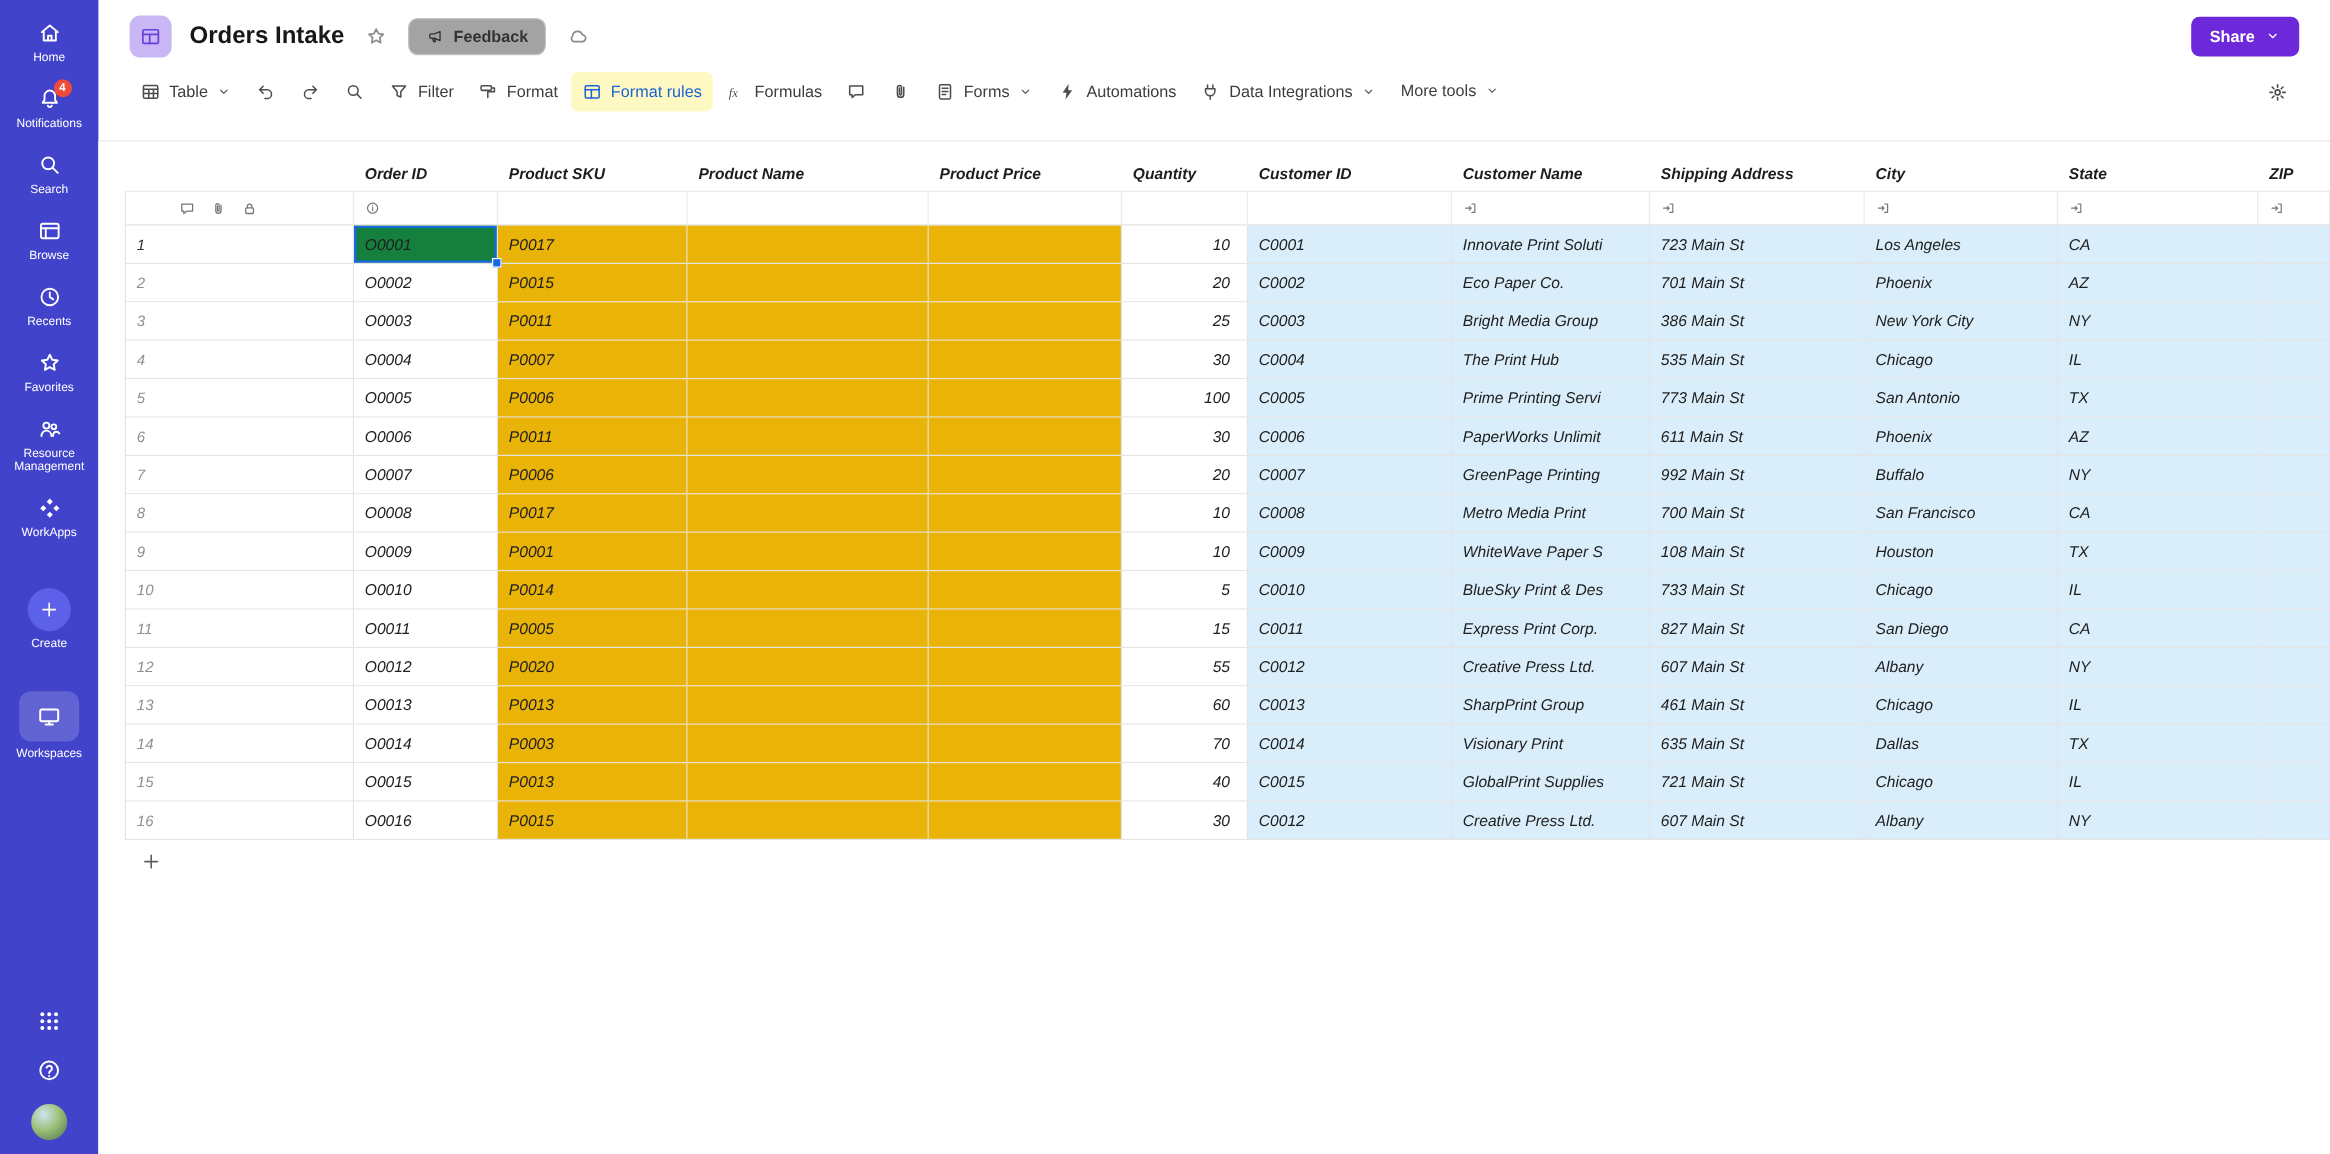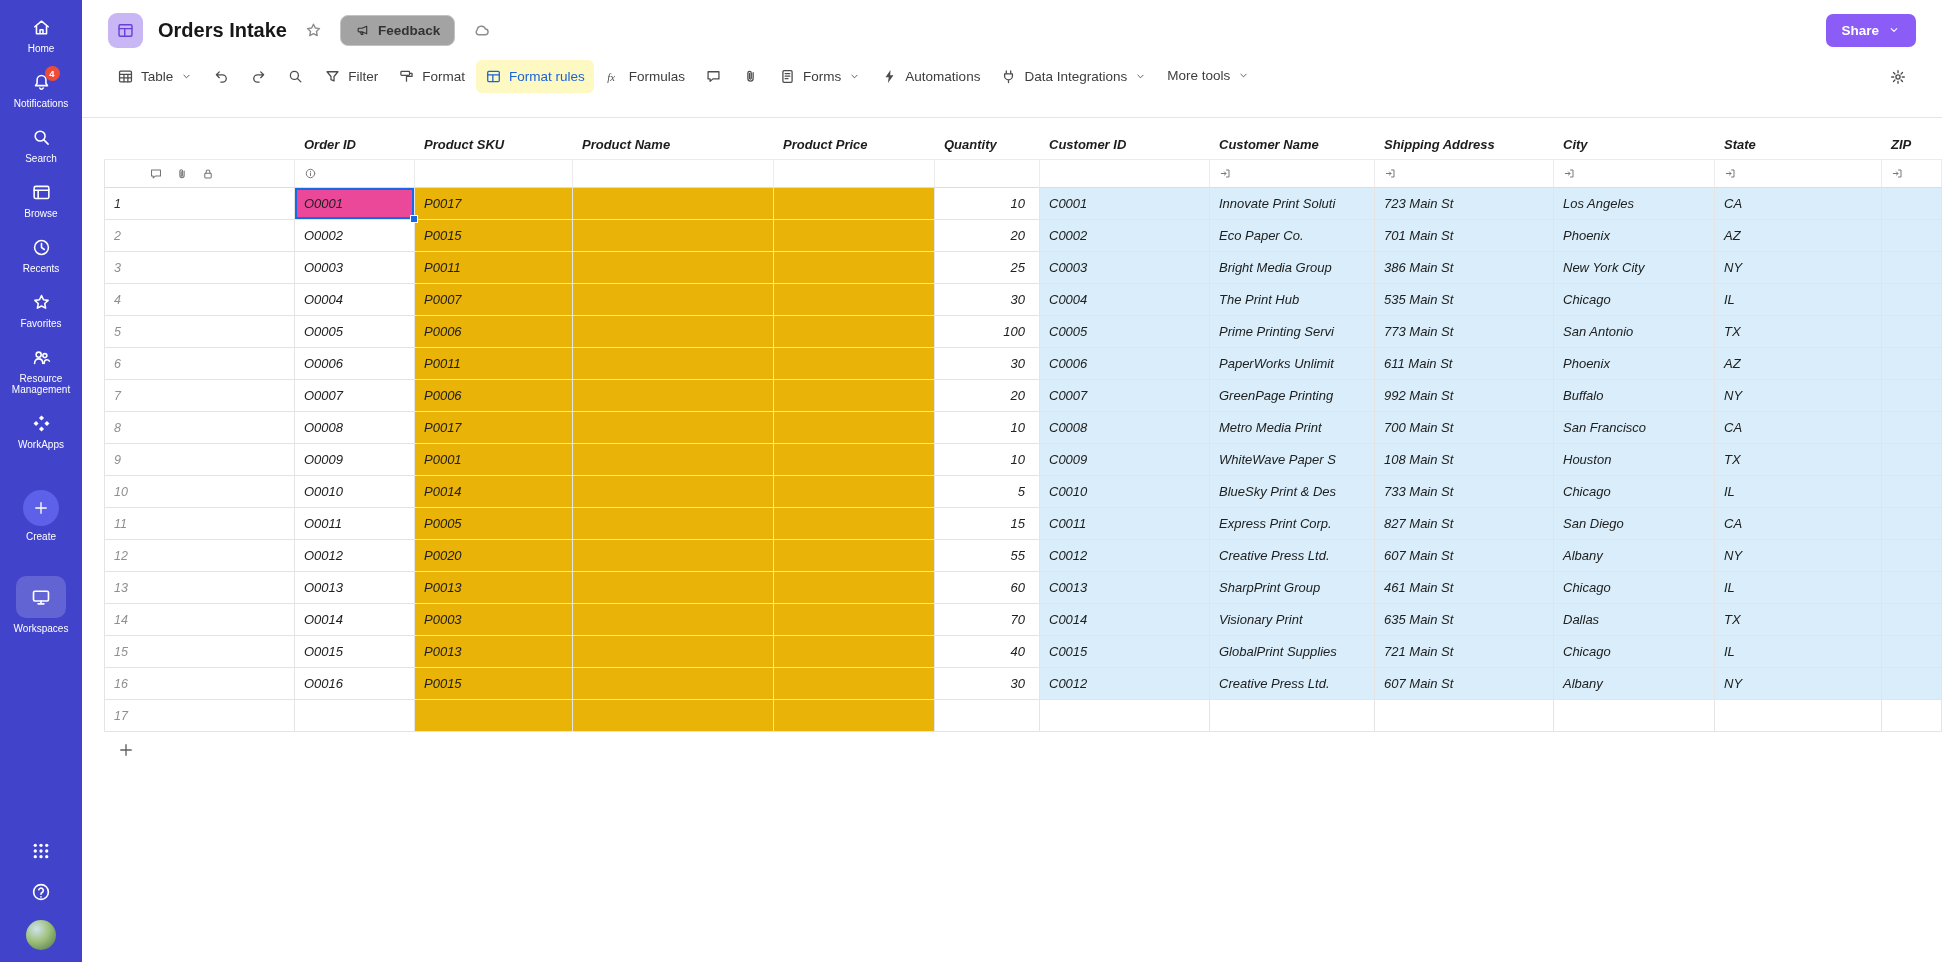--- a/index.html
+++ b/index.html
@@ -29,21 +29,21 @@
   
   .main{flex:1;display:flex;flex-direction:column;min-width:0;}
   .topbar{height:60px;display:flex;align-items:center;gap:15px;padding:0 26px;}
   .app-badge{width:35px;height:35px;border-radius:9px;background:#c9b6f4;display:flex;
     align-items:center;justify-content:center;color:#6a3fd8;flex-shrink:0;}
   .page-title{font-size:20px;font-weight:bold;color:#17171a;white-space:nowrap;}
   .iconbtn{background:none;border:none;cursor:pointer;color:#8c8c8c;display:flex;align-items:center;padding:2px;}
   .feedback{display:flex;align-items:center;gap:8px;border:1px solid #c3c3c3;border-radius:8px;padding:7px 14px;
     background:#a3a3a3;font-size:13.5px;font-weight:bold;color:#333;cursor:pointer;}
   .spacer{flex:1;}
-  .share{display:flex;align-items:center;gap:8px;background:#8b5cf6;color:#fff;border:none;border-radius:7px;
+  .share{display:flex;align-items:center;gap:8px;background:#6d28d9;color:#fff;border:none;border-radius:7px;
     padding:9px 15px;font-size:13.5px;font-weight:bold;cursor:pointer;}
 
   .toolbar{height:58px;display:flex;align-items:flex-start;gap:2px;padding:0 26px;border-bottom:1px solid #e5e5e5;}
   .tool{display:flex;align-items:center;gap:7px;padding:8px 9px;border-radius:6px;font-size:13.5px;color:#3d3d3d;
     background:none;border:none;cursor:pointer;white-space:nowrap;}
   .tool .ic{color:#4c4c4c;}
   .tool.active{background:#fef9c3;color:#1a63d8;}
   .tool.active .ic{color:#1a63d8;}
   .chev{color:#5a5a5a;}
   .gearbtn{margin-left:auto;}
@@ -58,21 +58,21 @@
   .sub .scell{height:28px;display:flex;align-items:center;padding-left:9px;gap:12px;color:#757575;
     border-bottom:1px solid #dcdcdc;border-right:1px solid #ececec;}
   .sub .scell.rowbar-s{border-left:1px solid #e4e4e4;padding-left:44px;}
   .cell{height:32px;display:flex;align-items:center;padding:0 8px 0 9px;font-size:13px;color:#202020;
     border-right:1px solid #e4e4e4;border-bottom:1px solid #e4e4e4;white-space:nowrap;overflow:hidden;background:#fff;}
   .cell.rowbar{color:#8f8f8f;font-size:12.5px;border-left:1px solid #e4e4e4;}
   .cell.rowbar.current{color:#2f2f2f;}
   .cell.right{justify-content:flex-end;padding-right:14px;}
   .hl-pink{background:#eab308;}
   .hl-blue{background:#d9eefa;}
-  .selected{box-shadow:inset 0 0 0 2px #1668e3;position:relative;overflow:visible;z-index:2;background:#ec4899;}
+  .selected{box-shadow:inset 0 0 0 2px #1668e3;position:relative;overflow:visible;z-index:2;background:#15803d;}
   .selected::after{content:"";position:absolute;right:-4px;bottom:-4px;width:6px;height:6px;
     background:#1668e3;border:1px solid #fff;}
   .add-row{height:36px;display:flex;align-items:center;padding-left:9px;}
   .add-btn{background:none;border:none;color:#5f5f5f;cursor:pointer;display:flex;padding:4px;}
 </style>
 </head>
 <body>
 
 <svg width="0" height="0" style="position:absolute">
 <defs>
@@ -696,34 +696,20 @@
               <div class="cell hl-pink"></div>
               <div class="cell right hl-pink"></div>
               <div class="cell right">30</div>
               <div class="cell hl-blue">C0012</div>
               <div class="cell hl-blue">Creative Press Ltd.</div>
               <div class="cell hl-blue">607 Main St</div>
               <div class="cell hl-blue">Albany</div>
               <div class="cell hl-blue">NY</div>
               <div class="cell hl-blue"></div>
             </div>
-            <div class="g-row body-row">
-              <div class="cell rowbar">17</div>
-              <div class="cell"></div>
-              <div class="cell hl-pink"></div>
-              <div class="cell hl-pink"></div>
-              <div class="cell right hl-pink"></div>
-              <div class="cell right"></div>
-              <div class="cell"></div>
-              <div class="cell"></div>
-              <div class="cell"></div>
-              <div class="cell"></div>
-              <div class="cell"></div>
-              <div class="cell"></div>
-            </div>
           </div>
 
         <div class="add-row">
           <button class="add-btn">
             <svg width="18" height="18">
                 <use href="#i-plus"></use>
               </svg>
           </button>
         </div>
 

